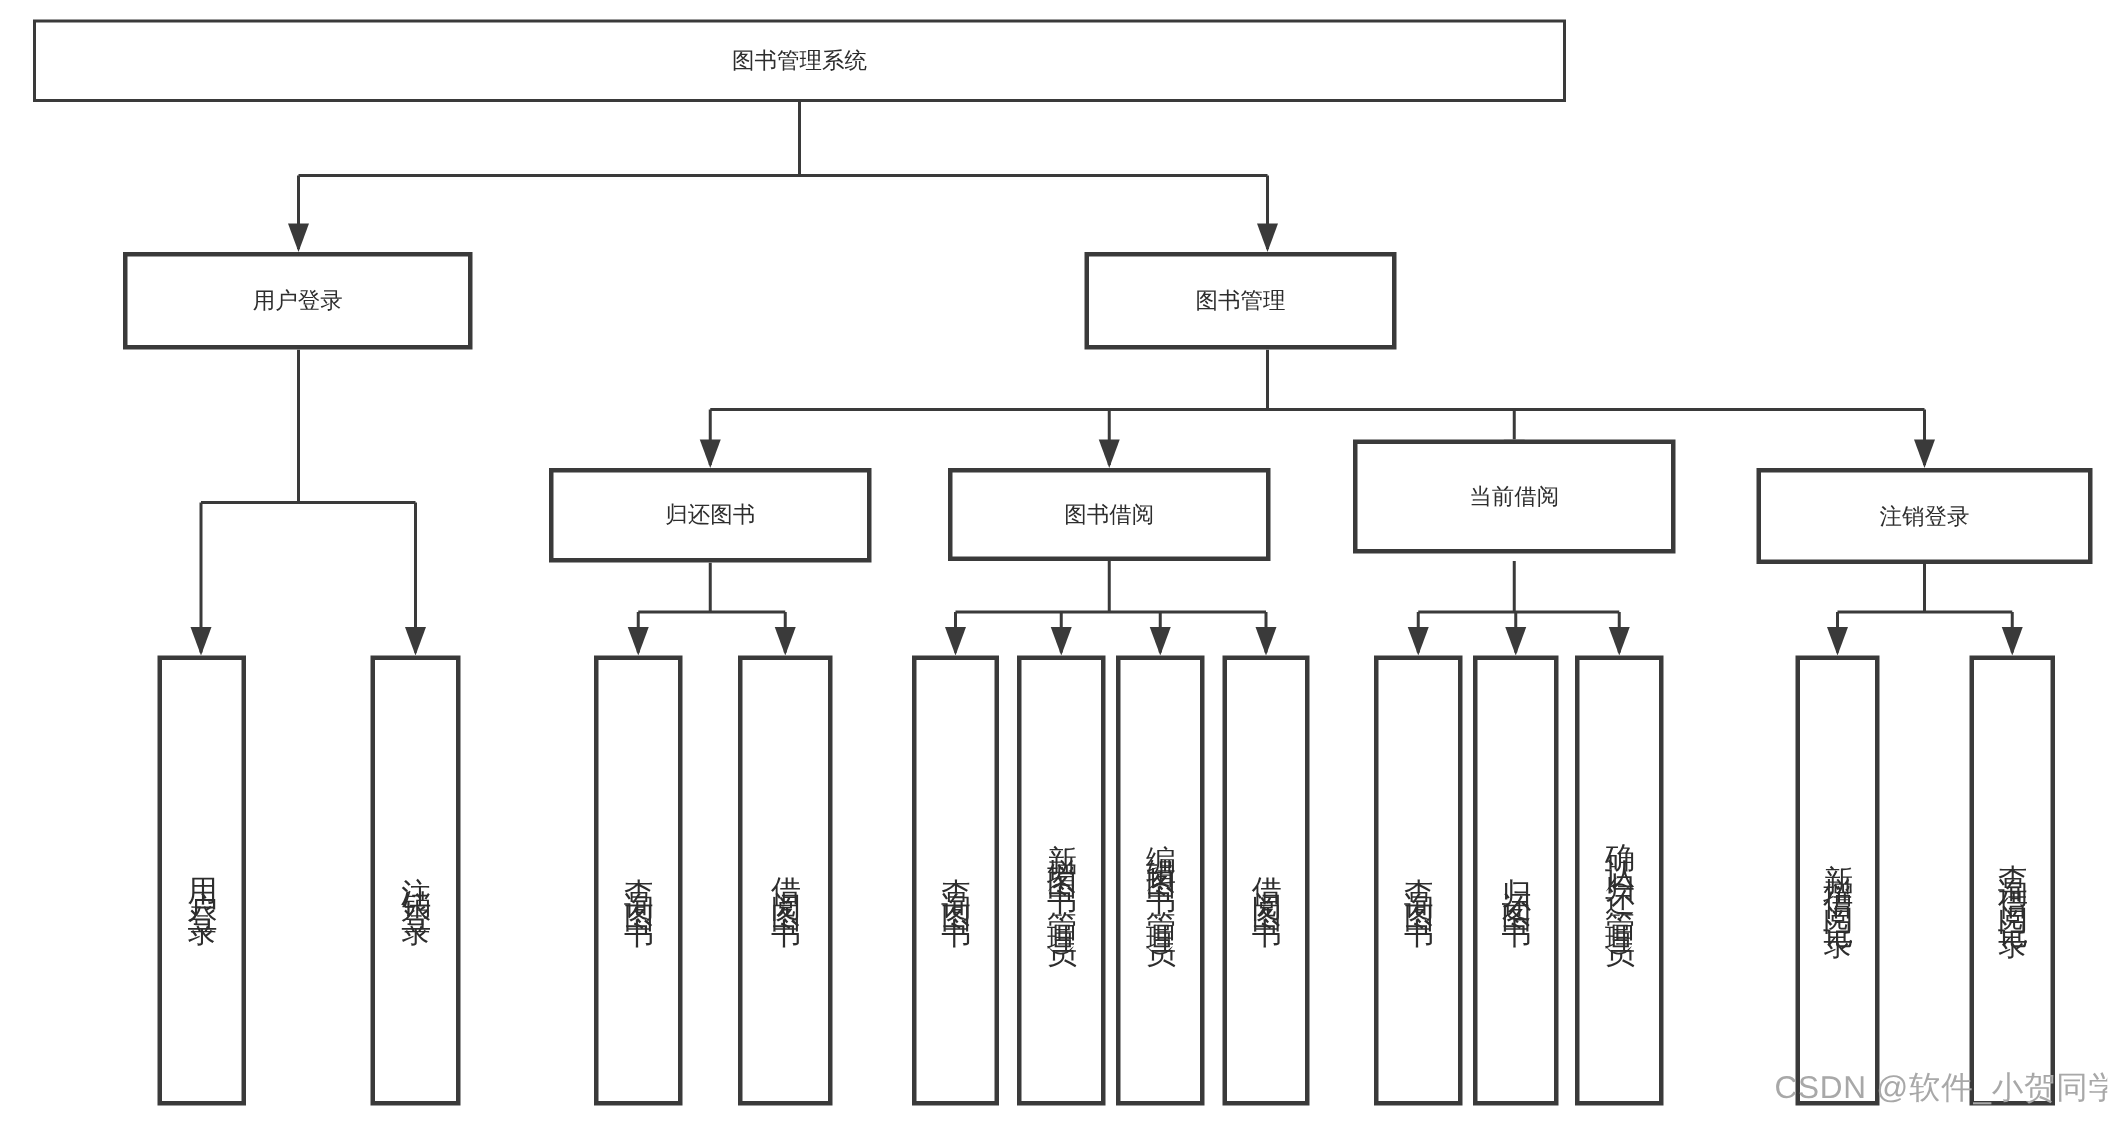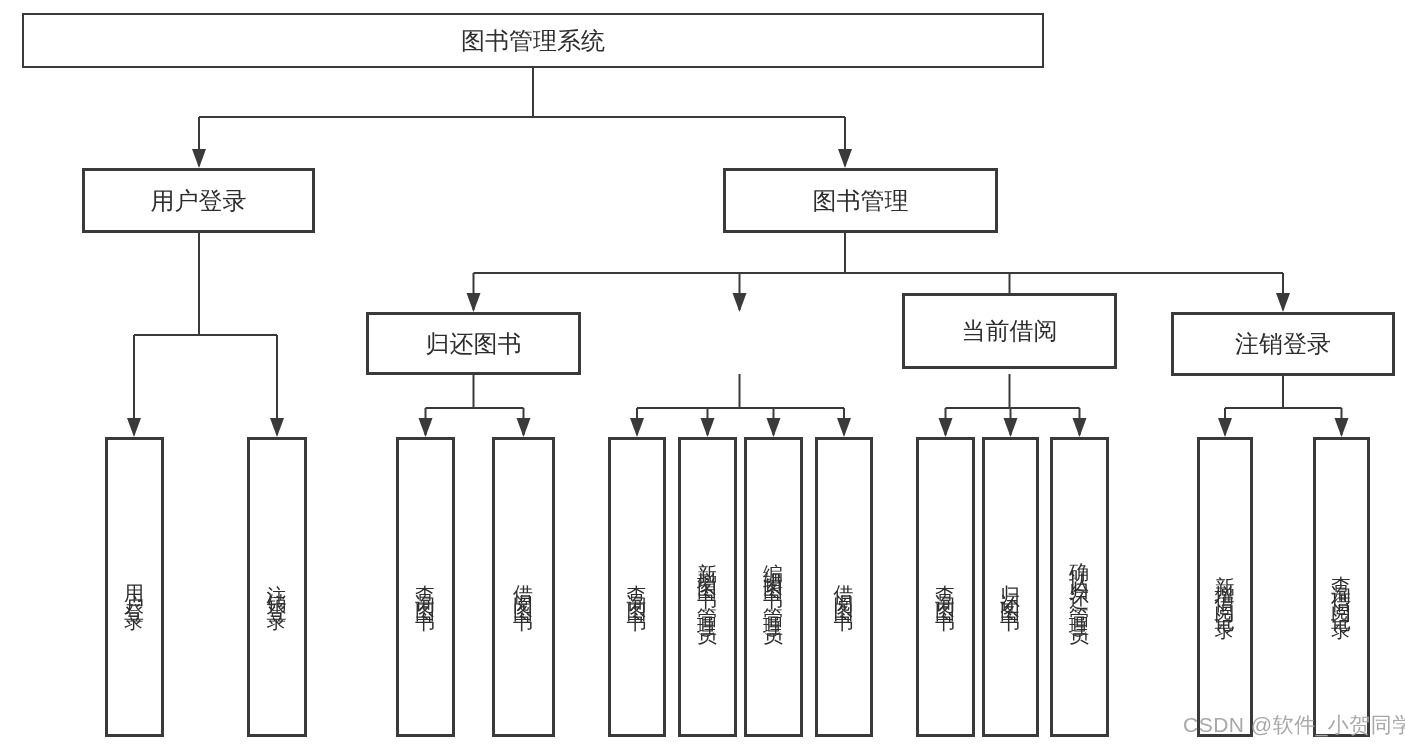--- a/index.html
+++ b/index.html
@@ -21,21 +21,21 @@
   #edges polygon { fill: #3a3a3a; stroke: none; }
   .node {
     position: absolute;
     box-sizing: border-box;
     background: #ffffff;
     border: 3px solid #3a3a3a;
     color: #2d2d2d;
     display: flex;
     align-items: center;
     justify-content: center;
-    font-size: 24px;
+    font-size: 15px;
     z-index: 1;
     line-height: 1;
   }
   .node.root { border-width: 2px; }
   .leaf {
     writing-mode: vertical-rl;
     text-orientation: mixed;
     letter-spacing: 9px;
     font-size: 20px;
     top: 437px;
@@ -129,23 +129,24 @@
       <line x1="1225" y1="408" x2="1225" y2="435"></line>
       <polygon points="1218,418 1232,418 1225,437"></polygon>
       <line x1="1341.5" y1="408" x2="1341.5" y2="435"></line>
       <polygon points="1334.5,418 1348.5,418 1341.5,437"></polygon>
     </g>
   </svg>
 
   <div class="node root" style="left:22px; top:13px; width:1022px; height:55px;">图书管理系统</div>
 
   <div class="node" style="left:82px; top:168px; width:233px; height:65px;">用户登录</div>
-  <div class="node" style="left:723px; top:168px; width:275px; height:65px;">图书管理</div>
+  <div class="node" style="left:723px; top:168px; width:208px; height:65px;">图书管理</div>
 
   <div class="node" style="left:366px; top:312px; width:215px; height:63px;">归还图书</div>
+  <div class="node" style="left:632px; top:312px; width:215px; height:62px;">图书借阅</div>
   <div class="node" style="left:902px; top:293px; width:215px; height:76px;">当前借阅</div>
   <div class="node" style="left:1171px; top:312px; width:224px; height:64px;">注销登录</div>
 
   <div class="node leaf" style="left:105px; width:59px;">用户登录</div>
   <div class="node leaf" style="left:247px; width:60px;">注销登录</div>
 
   <div class="node leaf" style="left:396px; width:59px;">查询图书</div>
   <div class="node leaf" style="left:492px; width:63px;">借阅图书</div>
 
   <div class="node leaf" style="left:608px; width:58px;">查询图书</div>

